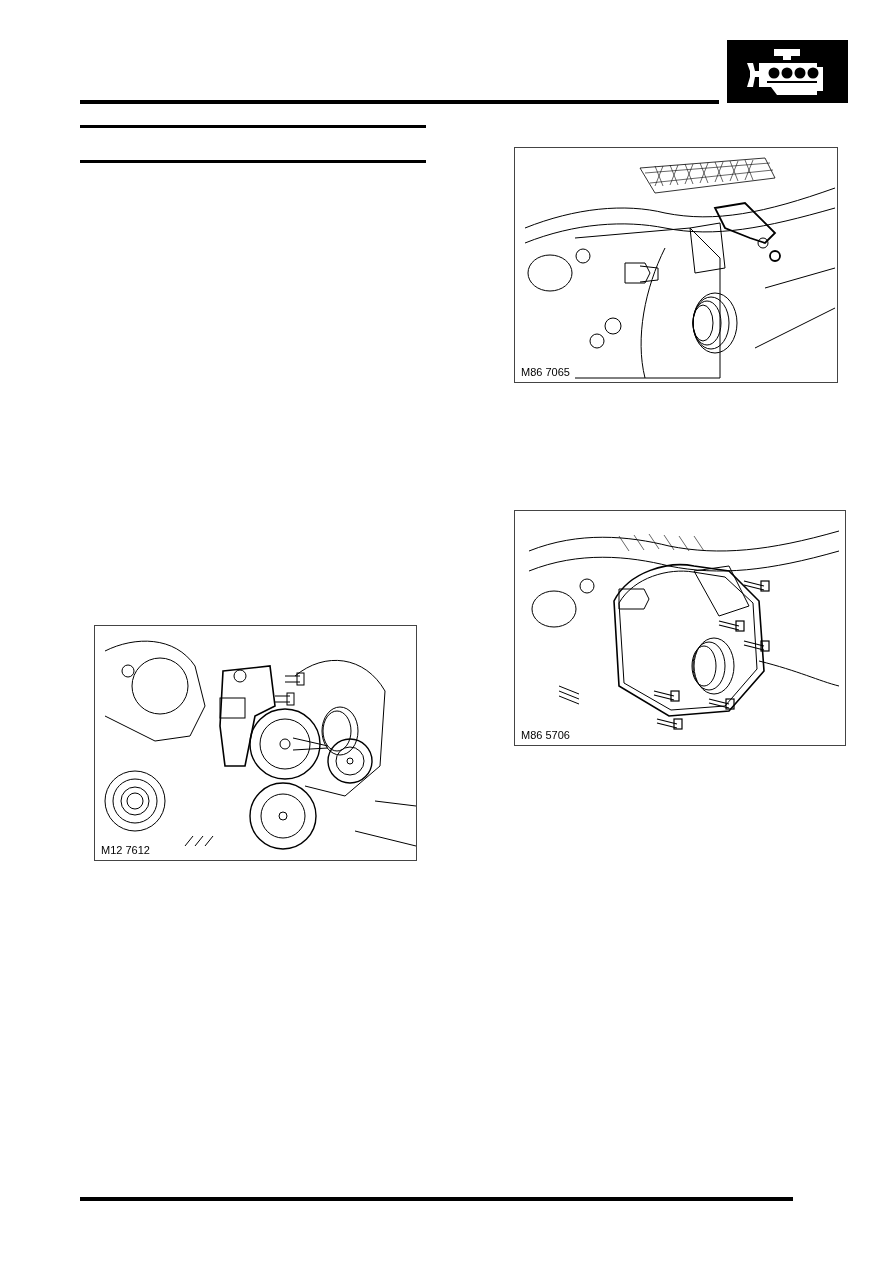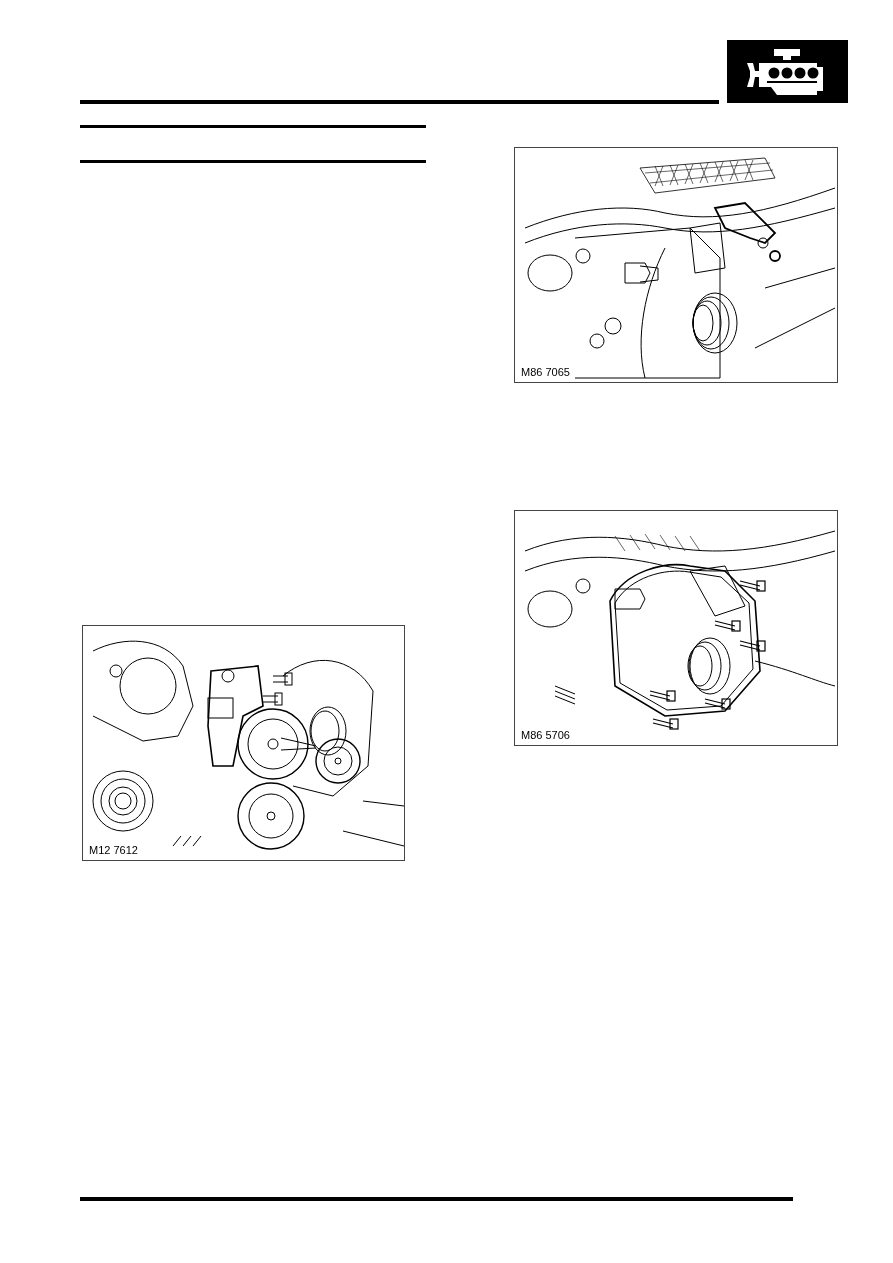--- a/index.html
+++ b/index.html
@@ -36,22 +36,22 @@
       justify-content: center;
     }
 
     .figure {
       position: absolute;
       border: 1px solid #444;
       background: #fff;
       overflow: hidden;
     }
     #figure-1 { left: 514px; top: 147px; width: 322px; height: 234px; }
-    #figure-2 { left: 514px; top: 510px; width: 322px; height: 234px; }
-    #figure-3 { left: 82px; top: 625px; width: 321px; height: 234px; }
+    #figure-2 { left: 514px; top: 510px; width: 322px; height: 234px; padding-left: 8px; }
+    #figure-3 { left: 94px; top: 625px; width: 321px; height: 234px; }
 
     .figure svg.art {
       position: absolute;
       left: 0; top: 0;
       width: 100%; height: 100%;
     }
     .fig-label {
       position: absolute;
       left: 4px;
       bottom: 3px;

